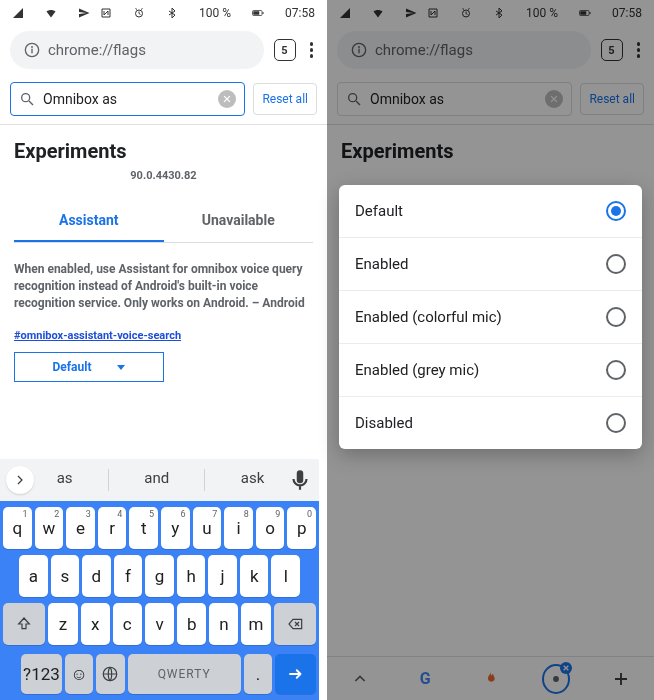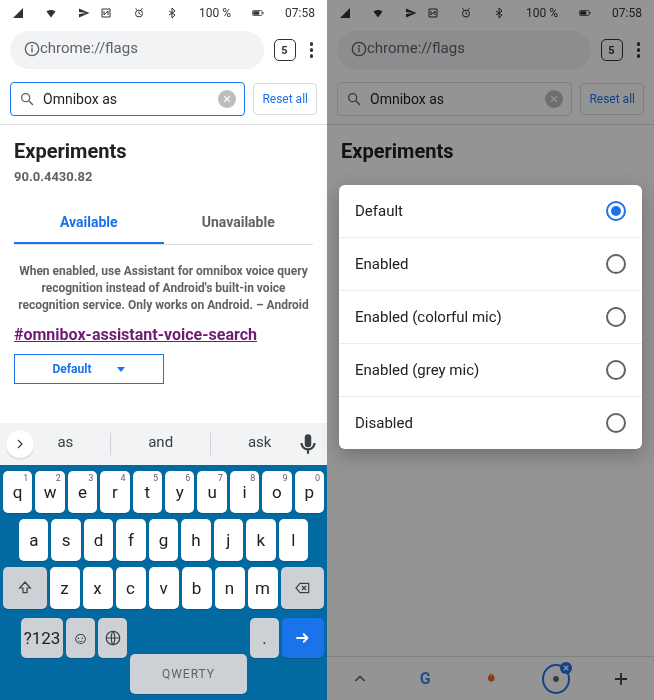--- a/index.html
+++ b/index.html
@@ -8,68 +8,68 @@
   .phone.right { filter: none; }
   .dim-overlay { position: absolute; inset: 0; background: rgba(0,0,0,0.42); z-index: 5; pointer-events: none; }
 
   
   .statusbar { height: 26px; display: flex; align-items: center; justify-content: space-between; padding: 0 12px; font-size: 12px; color: #333; }
   .statusbar .left-icons, .statusbar .right-icons { display: flex; align-items: center; gap: 21px; }
   .statusbar svg { width: 12px; height: 12px; fill: #333; }
 
   
   .urlbar { height: 48px; display: flex; align-items: center; padding: 0 10px; gap: 10px; background: #fff; }
-  .urlbar-pill { flex: 1; display: flex; align-items: flex-end; background: #f1f3f4; border-radius: 22px; height: 38px; padding: 12px 14px; color: #5f6368; }
+  .urlbar-pill { flex: 1; display: flex; align-items: center; gap: 8px; background: #f1f3f4; border-radius: 22px; height: 38px; padding: 0 14px; color: #5f6368; }
   .urlbar-pill span.url-text { font-size: 15px; color: #5f6368; }
   .tab-count { width: 22px; height: 22px; border: 1.7px solid #333; border-radius: 5px; display: flex; align-items: center; justify-content: center; font-size: 11px; font-weight: 700; color: #333; }
   .more-dots { display: flex; flex-direction: column; gap: 2.5px; padding: 4px; }
   .more-dots i { width: 3.5px; height: 3.5px; background: #333; border-radius: 50%; }
 
   
   .search-row { display: flex; align-items: center; gap: 8px; padding: 8px 10px; border-bottom: 1px solid #e0e0e0; }
   .search-box { flex: 1; display: flex; align-items: center; height: 34px; border: 1.5px solid #1a73e8; border-radius: 4px; padding: 0 8px; gap: 8px; background: #fff; }
   .search-box .magnify { color: #5f6368; }
   .search-box .query { flex: 1; font-size: 14px; color: #202124; border: none; outline: none; }
   .search-box .clearbtn { width: 18px; height: 18px; background: #bdbdbd; border-radius: 50%; display:flex; align-items:center; justify-content:center; }
   .search-box .clearbtn svg { width: 10px; height: 10px; fill: #fff; }
   .reset-all { border: 1px solid #dadce0; border-radius: 4px; padding: 8px 8px; font-size: 12px; color: #1a73e8; background:#fff; }
 
   
   .exp-body { padding: 14px 14px 0 14px; font-weight: bold; }
   .exp-title { font-size: 20px; color: #202124; margin-bottom: 6px; }
-  .exp-version { font-size: 13px; color: #5f6368; margin-bottom: 18px; }
+  .exp-version { font-size: 11px; color: #5f6368; margin-bottom: 18px; text-align: center; }
   .tabs { display: flex; border-bottom: 1px solid #dadce0; }
   .tab { flex: 1; text-align: center; padding: 12px 0; font-size: 14px; color: #5f6368; }
   .tab.active { color: #1a73e8; border-bottom: 2.5px solid #1a73e8; }
   .flag-entry { padding: 18px 0 8px 0; }
   .flag-title { font-size: 13px; color: #202124; margin-bottom: 4px; }
   .flag-title .hl { background: #fdf15f; }
-  .flag-desc { font-size: 12px; color: #5f6368; line-height: 1.4; margin-bottom: 12px; text-align: center; }
-  .flag-hash { font-size: 16px; color: #701a75; text-decoration: underline; }
+  .flag-desc { font-size: 12px; color: #5f6368; line-height: 1.4; margin-bottom: 18px; }
+  .flag-hash { font-size: 11px; color: #1d4ed8; text-decoration: underline; }
   .flag-select { margin-top: 10px; width: 150px; height: 30px; border: 1px solid #1a73e8; color: #1a73e8; font-size: 12px; display: inline-flex; align-items: center; justify-content: center; gap: 26px; }
   .flag-select .tri { width: 0; height: 0; border-left: 4px solid transparent; border-right: 4px solid transparent; border-top: 5px solid #1a73e8; }
 
   
-  .kb { position: absolute; bottom: 0; left: 0; right: 0; background: #0369a1; display: flex; flex-direction: column; }
+  .kb { position: absolute; bottom: 0; left: 0; right: 8px; background: #3b82f6; display: flex; flex-direction: column; }
   .kb-suggest { height: 42px; background: #f1f3f4; display: flex; align-items: center; padding: 0 6px; }
   .kb-suggest .chev { width: 28px; height: 28px; border-radius: 50%; background: #fff; display:flex; align-items:center; justify-content:center; box-shadow: 0 1px 2px rgba(0,0,0,0.15);}
   .kb-suggest .sugs { flex:1; display:flex; justify-content:space-around; }
   .kb-suggest .sug { font-size: 15px; color: #3c4043; padding: 0 10px; }
   .kb-suggest .sep { width:1px; height:22px; background:#cfd2d6; }
   .kb-suggest .mic { width:26px; }
   .kb-rows { padding: 6px 3px 3px 3px; }
   .kb-row { display: flex; justify-content: center; gap: 3px; margin-bottom: 6px; }
   .key { flex:1; height: 42px; background: #fff; border-radius: 5px; display:flex; align-items:center; justify-content:center; font-size: 17px; color:#202124; position:relative; box-shadow: 0 1px 0 rgba(0,0,0,0.15);}
   .key .num { position:absolute; top:2px; right:4px; font-size:9px; color:#5f6368;}
   .kb-row.mid { padding: 0 16px; }
   .key.wide { flex: 1.45; background:#cdd1d6;}
   .key.func { background:#cdd1d6; }
   .kb-bottom { display:flex; gap:3px; padding: 0 3px 6px 21px; }
   .kb-bottom .key { height:40px; }
-  .key.space { flex:3.6; background:#cdd1d6; font-size:12px; color:#5f6368; letter-spacing:1px;margin-top:36px;}
+  .key.space { flex:3.6; background:#cdd1d6; font-size:12px; color:#5f6368; letter-spacing:1px;}
   .key.enter { background:#1a73e8; }
   .key.enter svg { fill:#fff; width:22px; height:18px;}
 
   
   .dropdown { position: absolute; top: 185px; left: 12px; right: 12px; background: #fff; border-radius: 6px; z-index: 10; box-shadow: 0 6px 20px rgba(0,0,0,0.25); overflow:hidden;}
   .dd-item { display:flex; align-items:center; justify-content:space-between; padding: 16px 16px; font-size: 15px; color:#202124; border-bottom:1px solid #ececec;}
   .dd-item:last-child { border-bottom:none; }
   .radio { width:20px; height:20px; border:2px solid #5f6368; border-radius:50%; display:flex; align-items:center; justify-content:center;}
   .radio.sel { border-color:#1a73e8; }
   .radio.sel::after { content:""; width:10px; height:10px; border-radius:50%; background:#1a73e8; }
@@ -153,21 +153,21 @@
           </svg>
       </div>
     </div>
     <div class="reset-all">Reset all</div>
   </div>
 
   <div class="exp-body">
     <div class="exp-title">Experiments</div>
     <div class="exp-version">90.0.4430.82</div>
     <div class="tabs">
-      <div class="tab active">Available</div>
+      <div class="tab active">Assistant</div>
       <div class="tab">Unavailable</div>
     </div>
     <div class="flag-entry">
       <div class="flag-desc">When enabled, use Assistant for omnibox voice query recognition instead of Android's built-in voice recognition service. Only works on Android. – Android</div>
       <div class="flag-hash">#omnibox-assistant-voice-search</div>
       <div class="flag-select">
         <span>Default</span>
         <span class="tri"></span>
       </div>
     </div>

